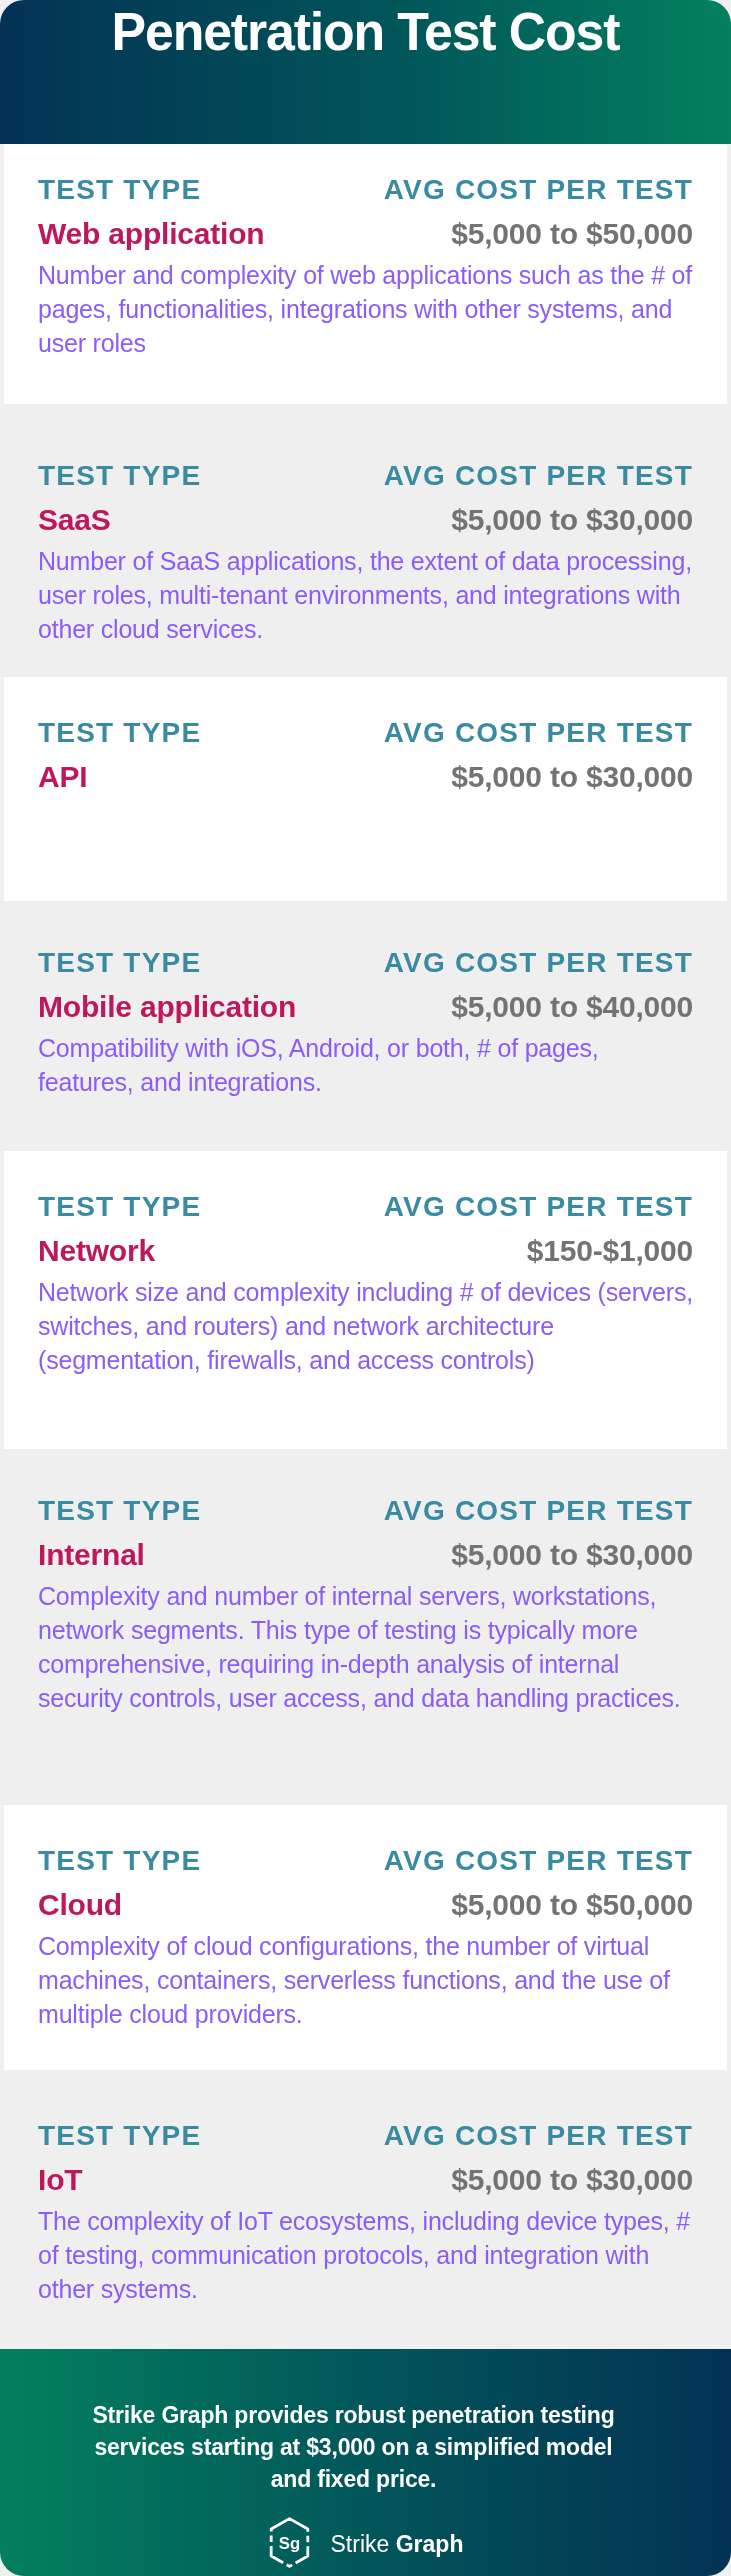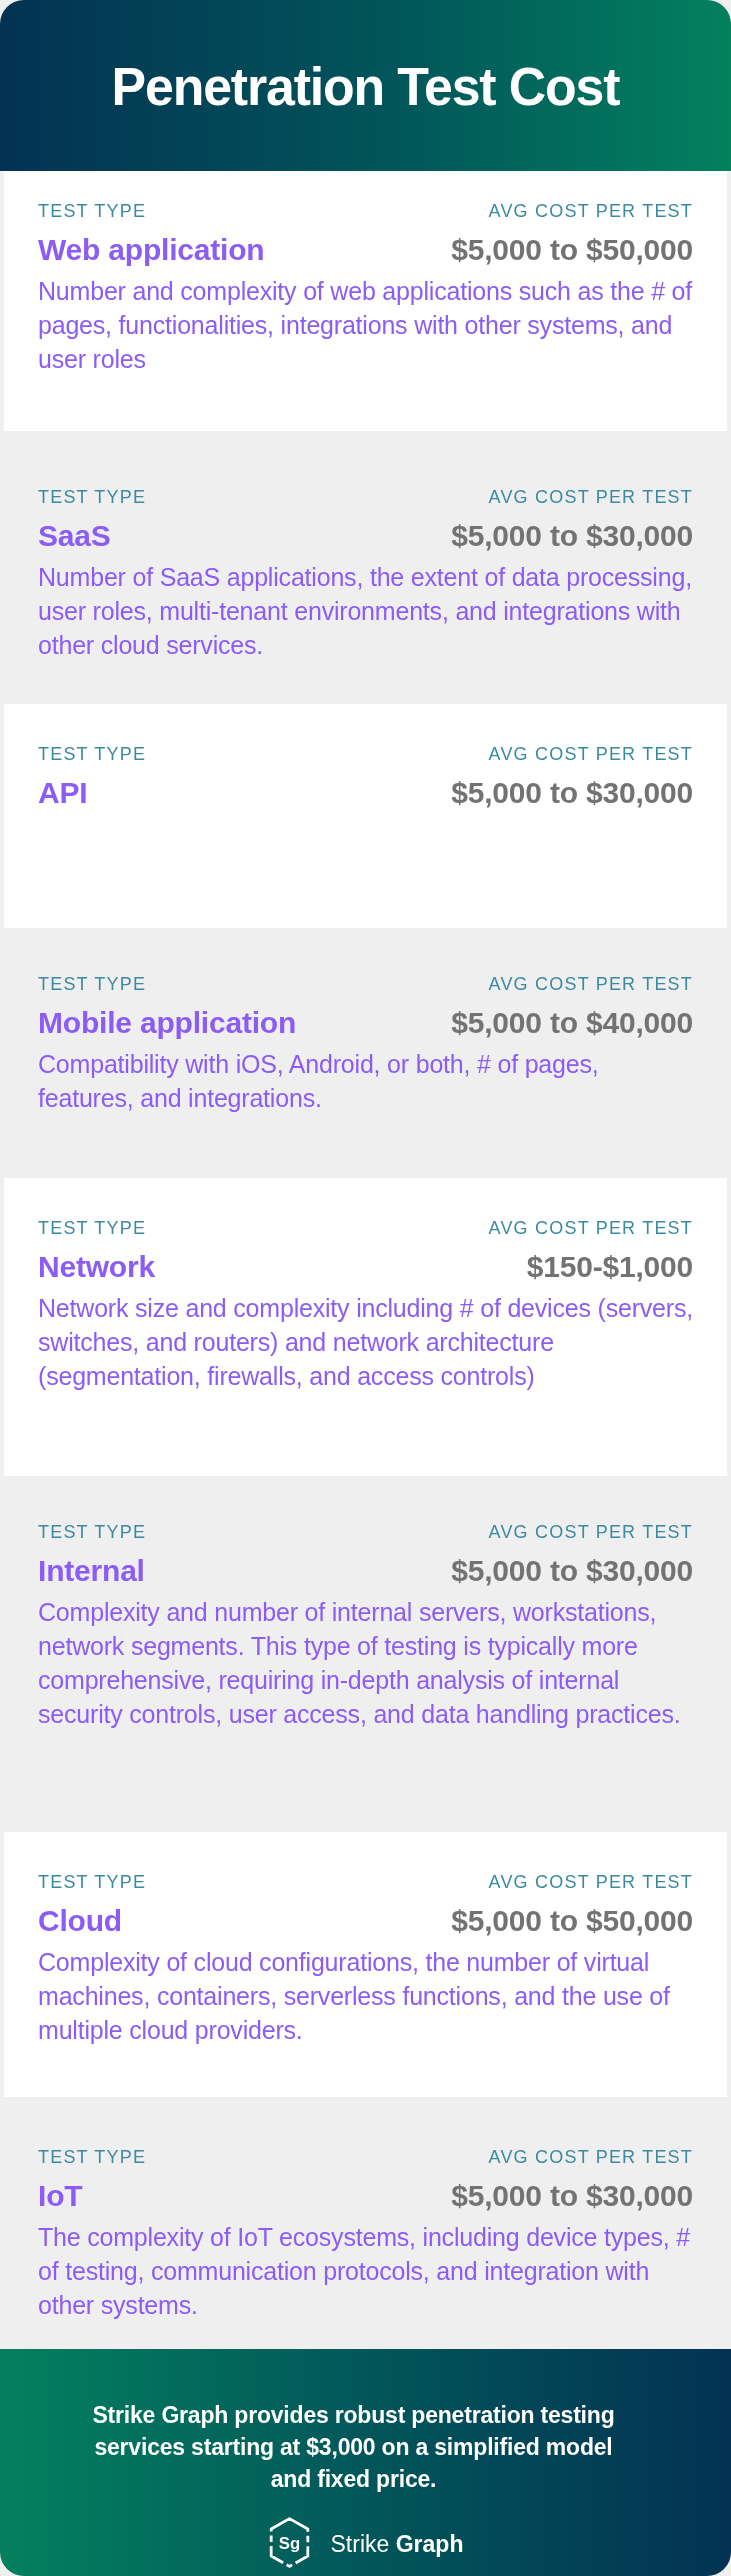--- a/index.html
+++ b/index.html
@@ -1,42 +1,42 @@
 <!DOCTYPE html>
 <html style="font-size:13px"><head>
 <meta charset="utf-8">
 <style>
   * { box-sizing: border-box; margin: 0; padding: 0; }
   html, body { width: 731px; background: #ffffff; }
   body { font-family: "Liberation Sans", "DejaVu Sans", sans-serif; color: #0b2a40; }
   .page { width: 731px; height: 2576px; background: #efefef; position: relative; overflow: hidden; }
 
   .header {
-    height: 171px;
+    height: 144px;
     background: linear-gradient(90deg, #033253 0%, #01565a 55%, #03805e 100%);
     border-radius: 24px 24px 0 0;
-    display: flex; align-items: center; justify-content: center;
+    display: flex; align-items: flex-start; justify-content: center;
   }
   .header h1 {
     color: #ffffff; font-weight: 700; font-size: 54px; letter-spacing: -1.2px;
     font-family: "Liberation Sans", "DejaVu Sans", sans-serif;
     transform: scaleX(0.96);
   }
 
   .section { position: relative; padding: 0 38px; }
   .section.white { background: #ffffff; margin: 0 4px; padding: 0 34px; }
   .section.gray { background: #efefef; }
 
   .row { display: flex; justify-content: space-between; align-items: baseline; }
   .label {
-    color: #3a8aa1; font-weight: 400; font-size: 18px; letter-spacing: 1.2px;
+    color: #3a8aa1; font-weight: 700; font-size: 28px; letter-spacing: 1.2px;
   }
   .value-row { margin-top: 11.2px; }
   .type {
-    color: #8b5cf6; font-weight: 700; font-size: 30px; letter-spacing: -0.2px;
+    color: #be185d; font-weight: 700; font-size: 30px; letter-spacing: -0.2px;
   }
   .cost {
     color: #737373; font-weight: 700; font-size: 30px; letter-spacing: -0.2px;
   }
   .desc {
     color: #8b5cf6; font-size: 25px; line-height: 34px; margin-top: 7px;
     letter-spacing: -0.2px;
   }
 
   .footer {

